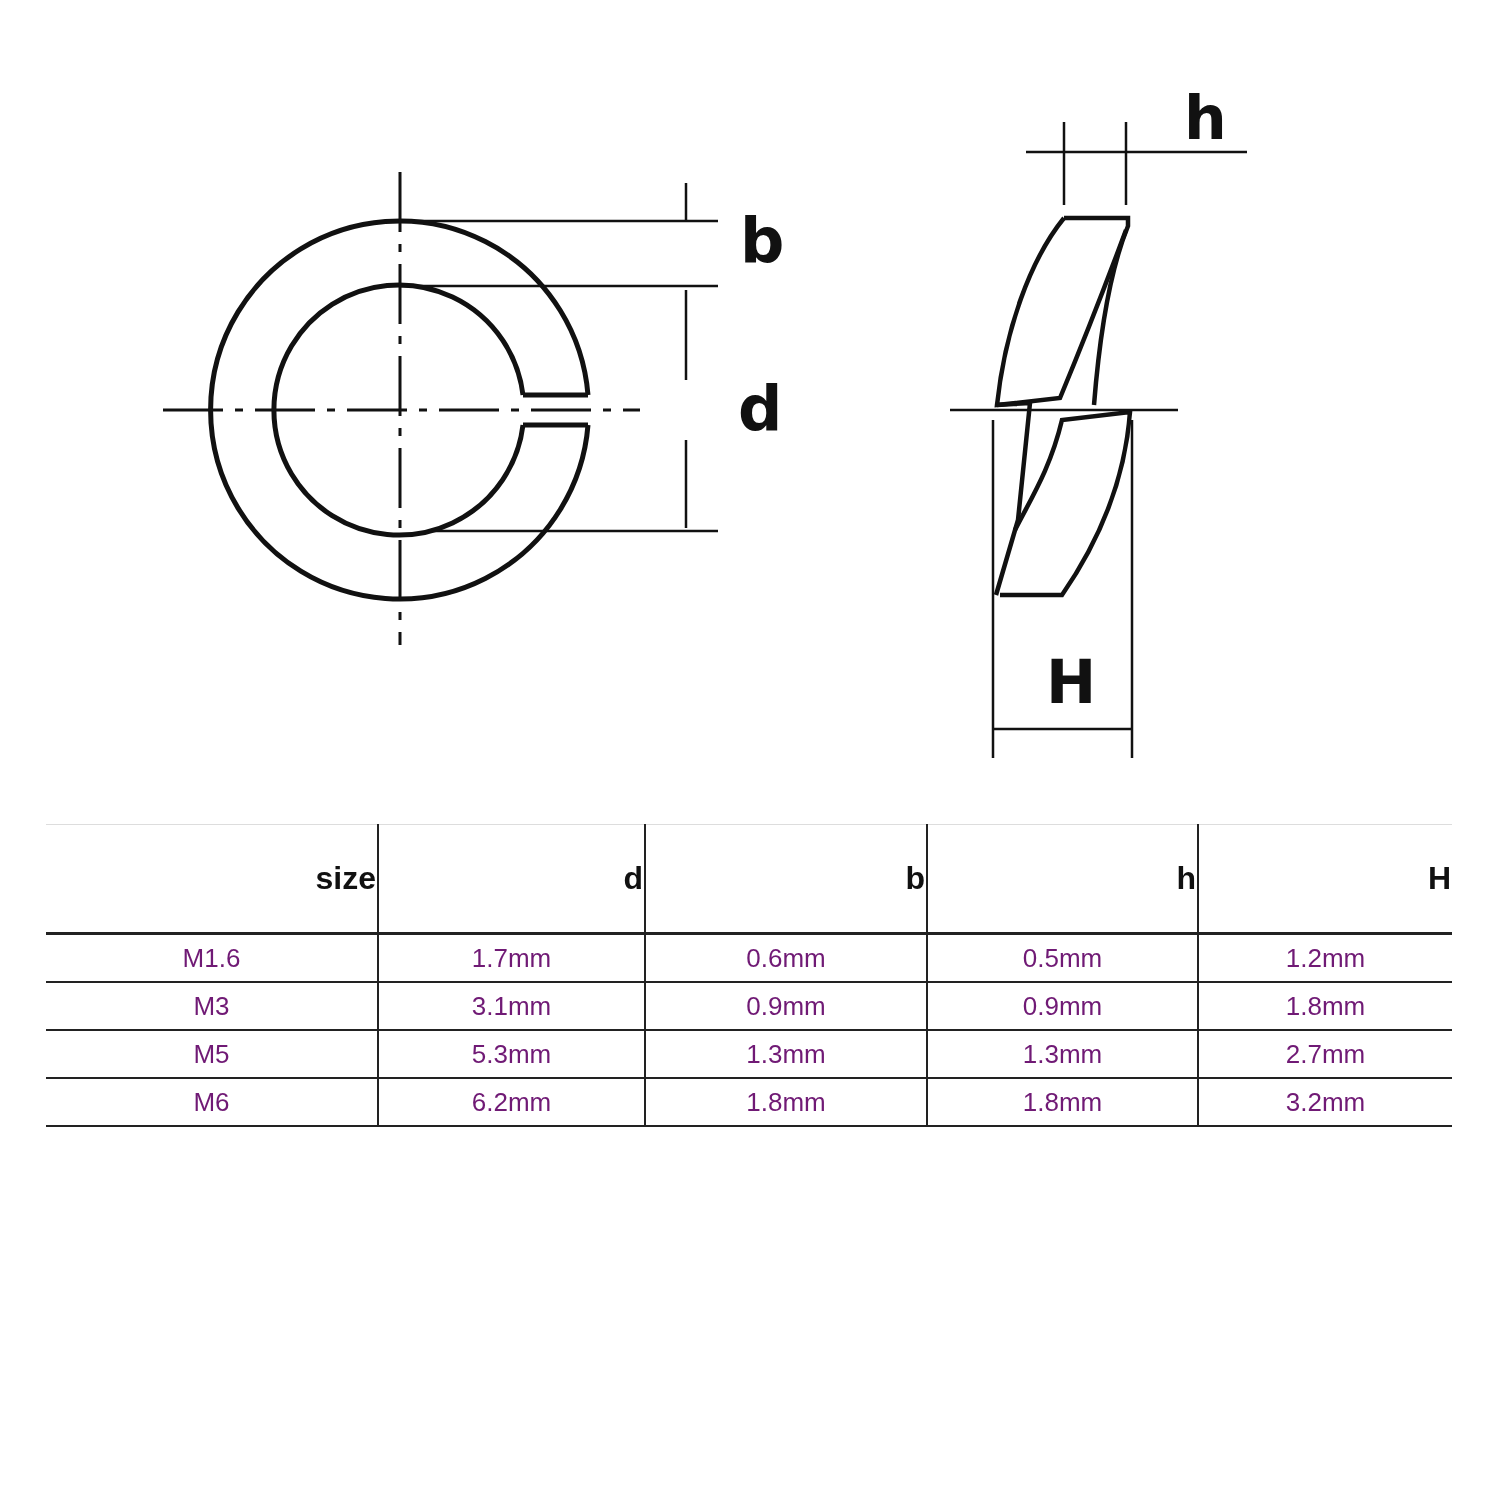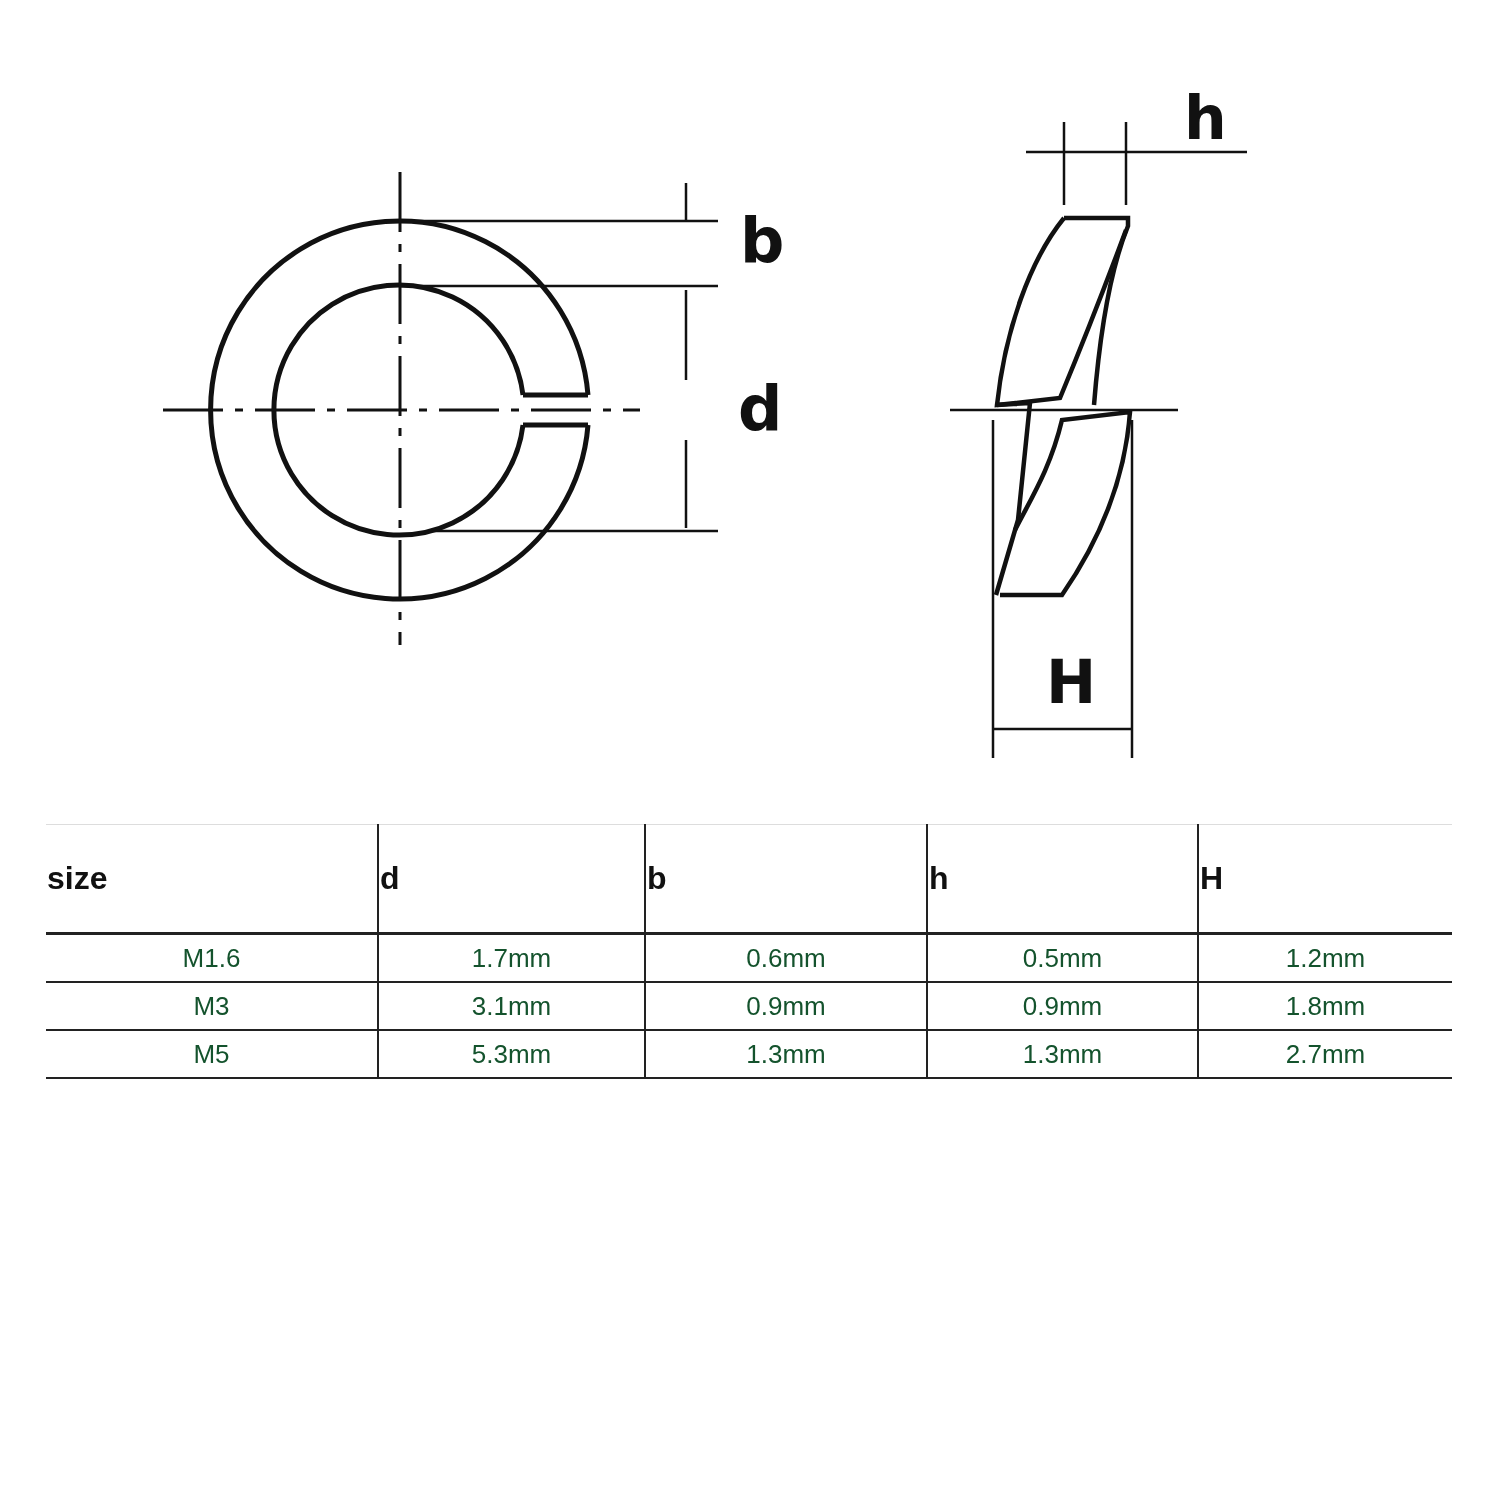--- a/index.html
+++ b/index.html
@@ -1,22 +1,22 @@
 <!DOCTYPE html>
 <html><head>
 <meta charset="utf-8">
 <style>
   html, body { margin: 0; padding: 0; background: #ffffff; }
   body { width: 1500px; height: 1500px; position: relative; overflow: hidden; font-family: "Liberation Sans", sans-serif; color: #111; }
   #drawing { position: absolute; left: 0; top: 0; width: 1500px; height: 800px; }
   .dim-label { position: absolute; font-family: "DejaVu Sans", sans-serif; font-weight: bold; color: #111; line-height: 1; }
   #table-wrap { position: absolute; left: 46px; top: 824px; width: 1406px; }
   table { border-collapse: collapse; width: 1406px; table-layout: fixed; }
-  th { height: 105px; font-weight: bold; font-size: 32px; text-align: left; border-right: 2px solid #222; border-bottom: 3px solid #222; }
-  td { height: 44px; font-size: 26px; text-align: center; border-right: 2px solid #222; border-bottom: 2px solid #222; color: #14532d; }
+  th { height: 105px; font-weight: bold; font-size: 32px; text-align: right; border-right: 2px solid #222; border-bottom: 3px solid #222; }
+  td { height: 44px; font-size: 26px; text-align: center; border-right: 2px solid #222; border-bottom: 2px solid #222; color: #701a75; }
   th:last-child, td:last-child { border-right: none; }
   thead tr { border-top: 1px solid #ddd; }
 </style>
 </head>
 <body>
 
 <svg id="drawing" viewBox="0 0 1500 800" xmlns="http://www.w3.org/2000/svg">
 
   <g fill="none" stroke="#111" stroke-width="5">
 
@@ -97,15 +97,22 @@
           <td>0.9mm</td>
           <td>1.8mm</td>
         </tr>
       <tr>
           <td>M5</td>
           <td>5.3mm</td>
           <td>1.3mm</td>
           <td>1.3mm</td>
           <td>2.7mm</td>
         </tr>
+      <tr>
+          <td>M6</td>
+          <td>6.2mm</td>
+          <td>1.8mm</td>
+          <td>1.8mm</td>
+          <td>3.2mm</td>
+        </tr>
     </tbody>
   </table>
 </div>
 
 </body></html>

